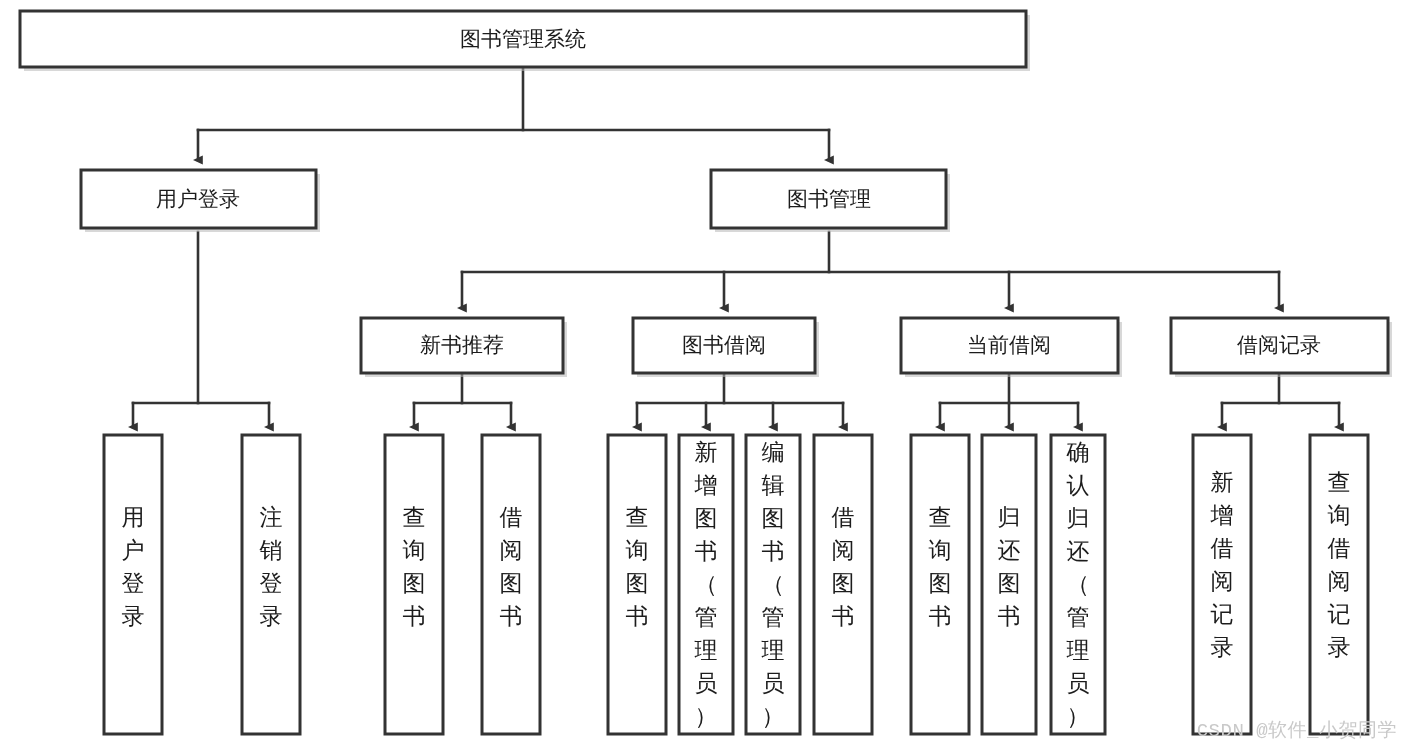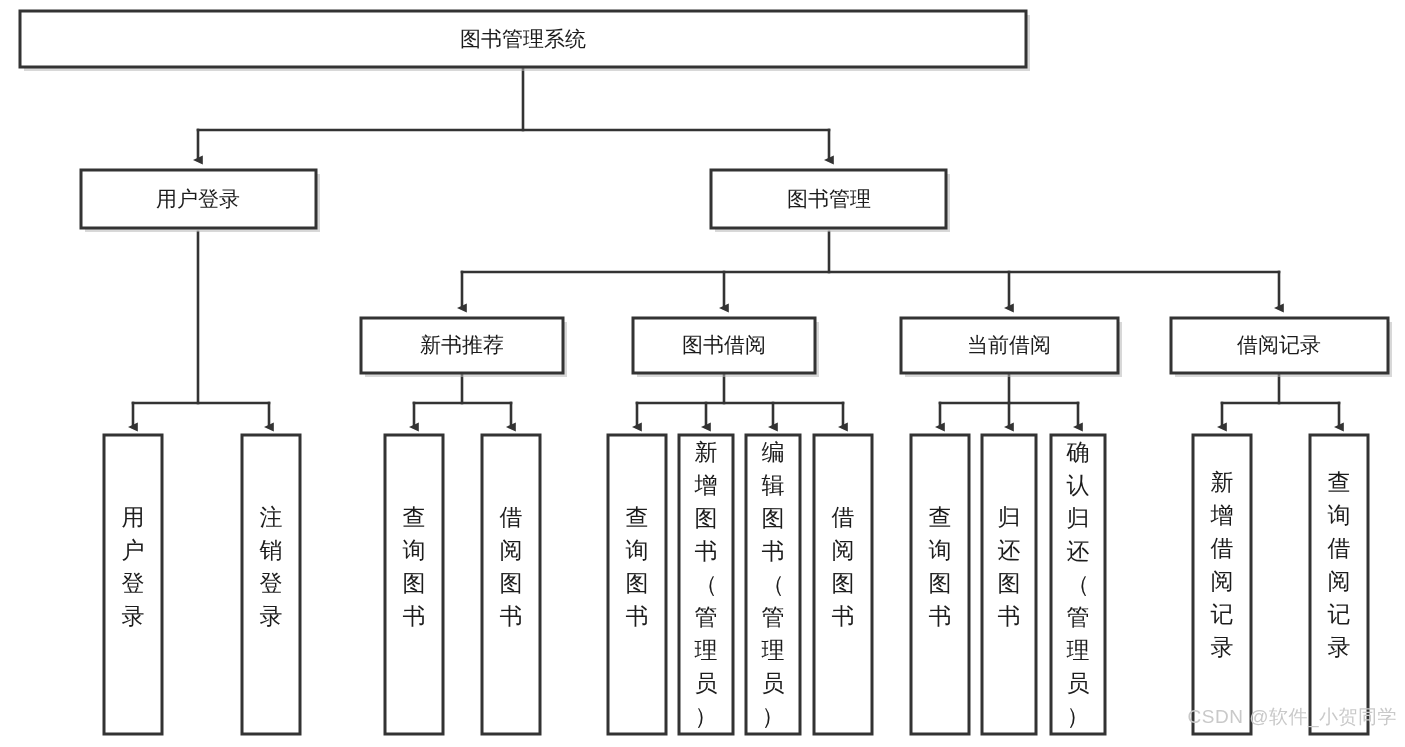--- a/index.html
+++ b/index.html
@@ -38,24 +38,24 @@
   .link-line{
     stroke:#333333;
     stroke-width:2.6;
     fill:none;
     stroke-linecap:square;
   }
   .arrow-head{ fill:#333333; }
 
   .watermark{
     position:absolute;
-    right:8px;bottom:17px;
+    right:8px;bottom:4px;
     color:#c9c9c9;
     font-size:19px;
-    font-family:Liberation Sans, sans-serif;
+    font-family:Liberation Mono, monospace;
     letter-spacing:.5px;
     user-select:none;
     pointer-events:none;
     white-space:pre;
   }
 </style>
 </head>
 <body>
 
 <svg id="diagram" viewBox="0 0 1405 747" xmlns="http://www.w3.org/2000/svg">

